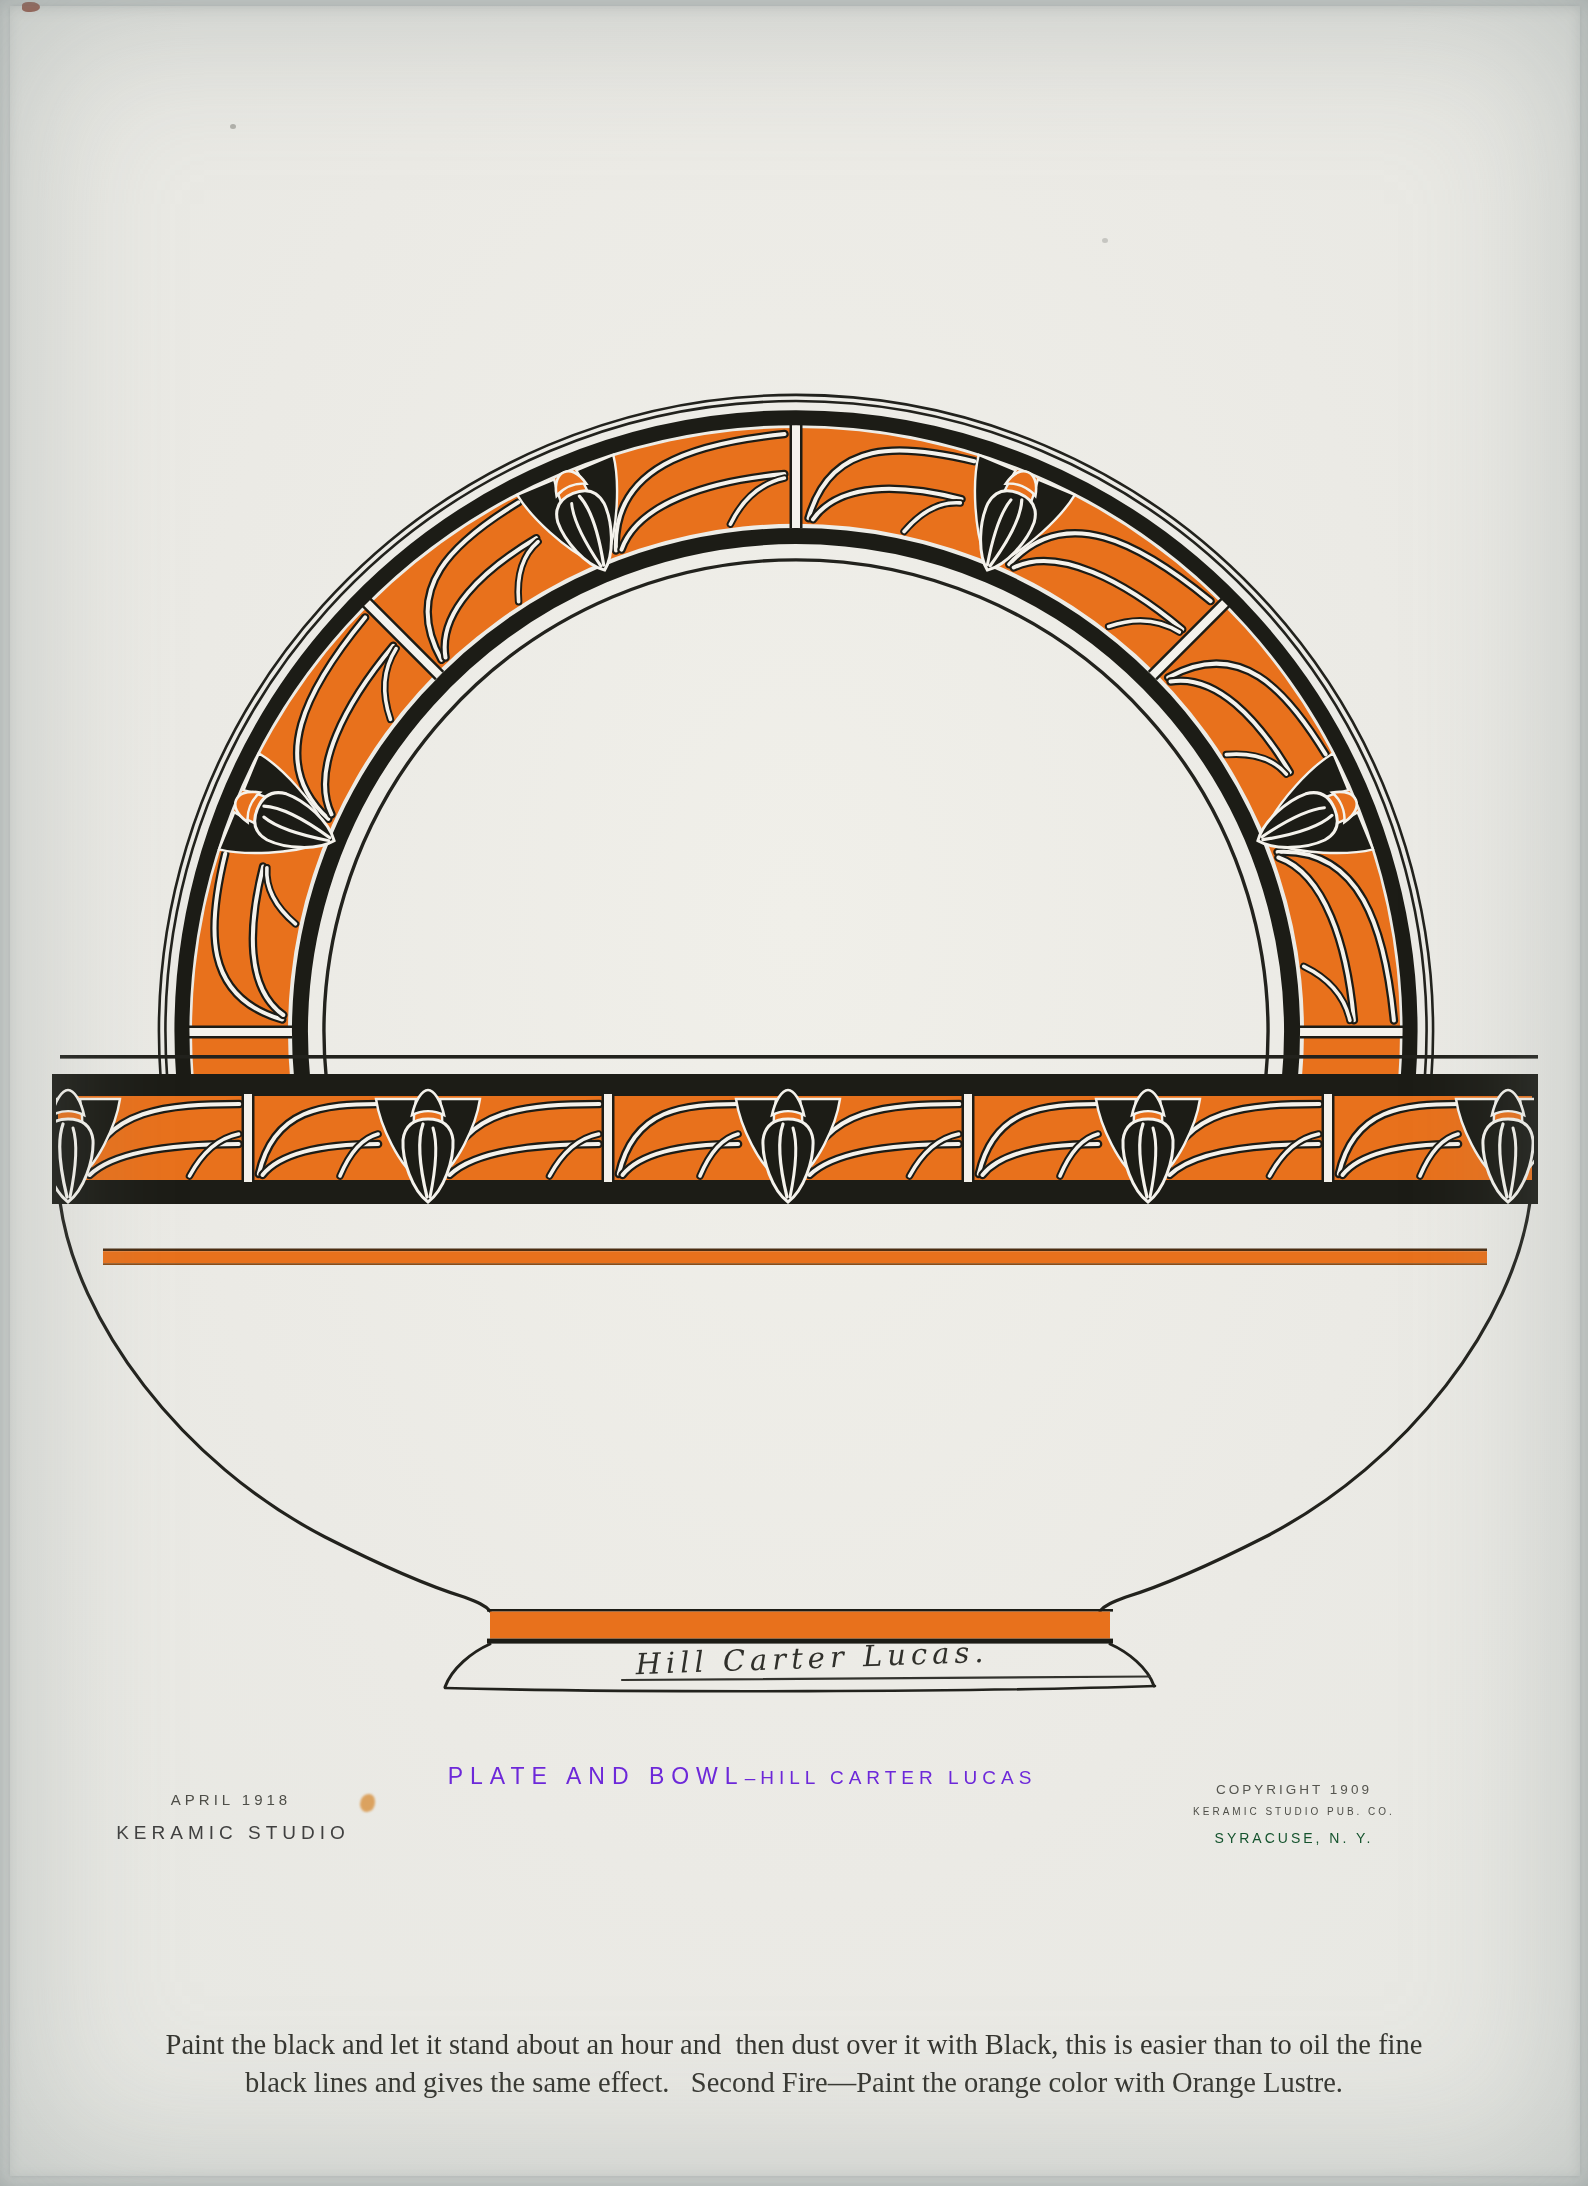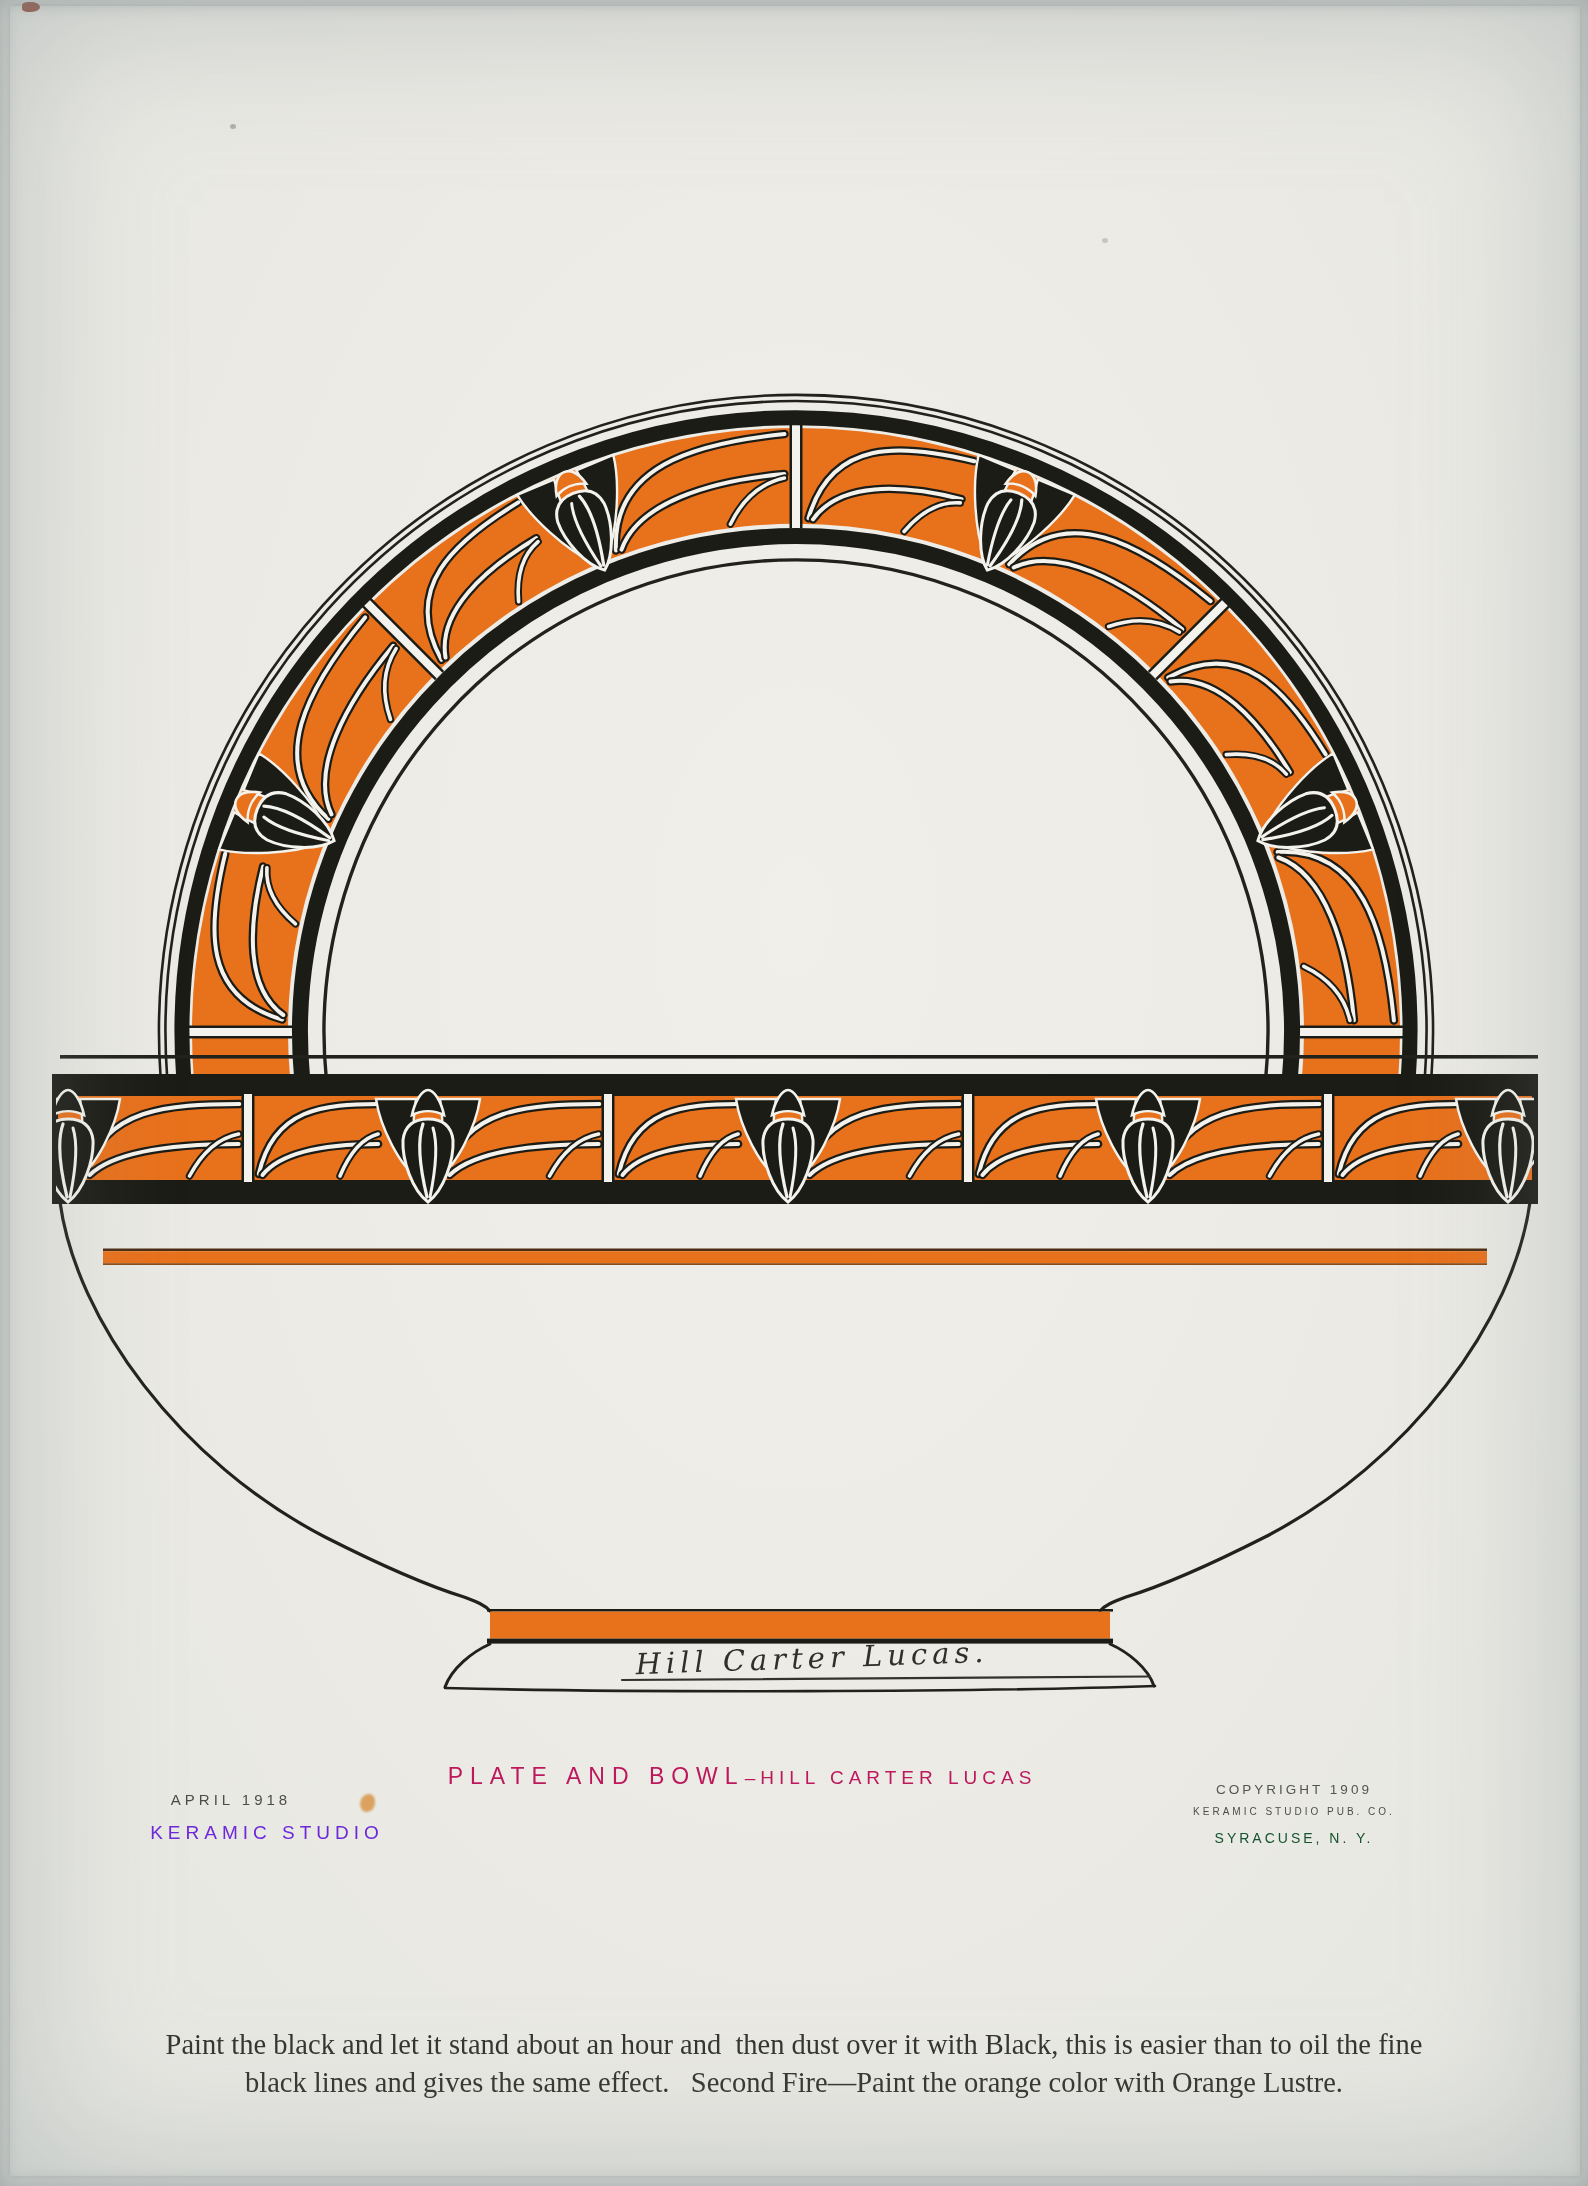--- a/index.html
+++ b/index.html
@@ -12,24 +12,24 @@
     content:"";position:absolute;inset:0;pointer-events:none;
     box-shadow:inset 0 0 150px 25px rgba(140,150,150,.38), inset 0 0 16px 4px rgba(120,128,128,.45);
   }
   .sheet{
     position:absolute;left:10px;top:6px;right:8px;bottom:10px;
     background:radial-gradient(ellipse at 50% 42%, #f0efe9 0%, #ebeae5 55%, #e6e7e2 100%);
     box-shadow:0 0 6px rgba(120,128,128,.5);
   }
   svg.art{position:absolute;left:0;top:0;width:1588px;height:2186px;}
   .txt{position:absolute;white-space:nowrap;color:#45453f;}
-  .caption{top:1763px;left:742px;transform:translateX(-50%);letter-spacing:7px;font-size:23px;color:#be185d;text-align:center;}
+  .caption{top:1763px;left:742px;transform:translateX(-50%);letter-spacing:7px;font-size:23px;color:#6d28d9;text-align:center;}
   .caption .designer{font-size:19px;letter-spacing:5px;}
   .issue-month{top:1791px;left:231px;transform:translateX(-50%);font-size:15px;letter-spacing:4px;color:#4e4e48;}
-  .issue-pub{top:1822px;left:233px;transform:translateX(-50%);font-size:19px;letter-spacing:5px;color:#6d28d9;margin-left:34px;}
+  .issue-pub{top:1822px;left:233px;transform:translateX(-50%);font-size:19px;letter-spacing:5px;color:#404040;}
   .cp1{top:1782px;left:1294px;transform:translateX(-50%);font-size:13.5px;letter-spacing:3px;color:#55554f;}
   .cp2{top:1806px;left:1294px;transform:translateX(-50%);font-size:10px;letter-spacing:3px;color:#4e4e48;}
   .cp3{top:1830px;left:1294px;transform:translateX(-50%);font-size:14px;letter-spacing:3px;color:#14532d;}
   .instr{font-family:"Liberation Serif",serif;font-size:28.5px;color:#35352f;white-space:pre;transform:translateX(-50%);}
   .instr1{top:2029px;left:794px;}
   .instr2{top:2067px;left:794px;}
   .signature{
     top:1641px;left:812px;transform:translateX(-50%) rotate(-2deg);
     font-family:"DejaVu Serif",serif;font-style:italic;font-size:29px;
     letter-spacing:5px;color:#30302b;

